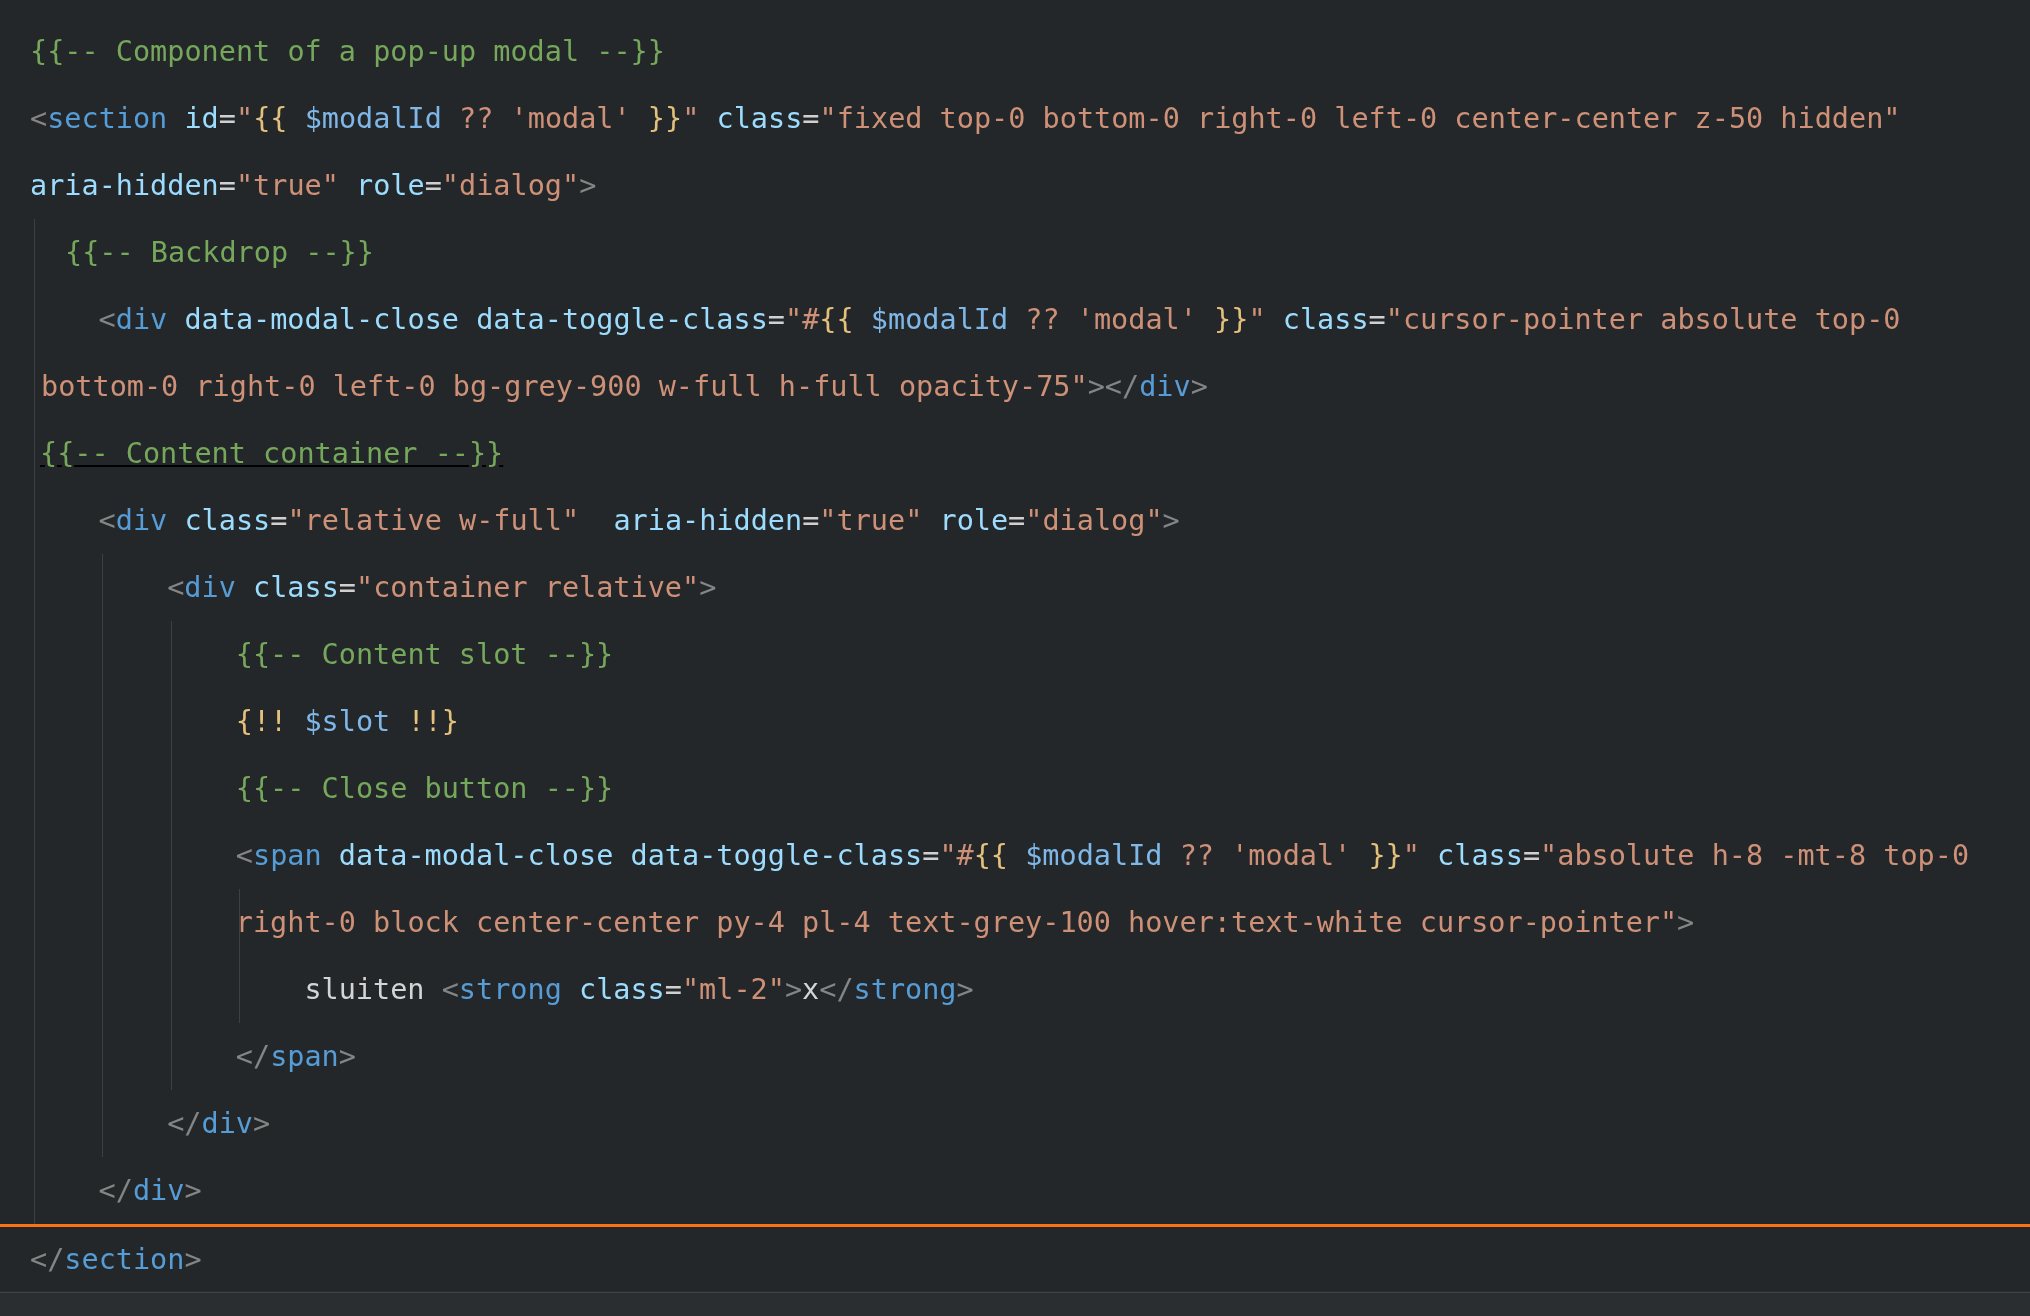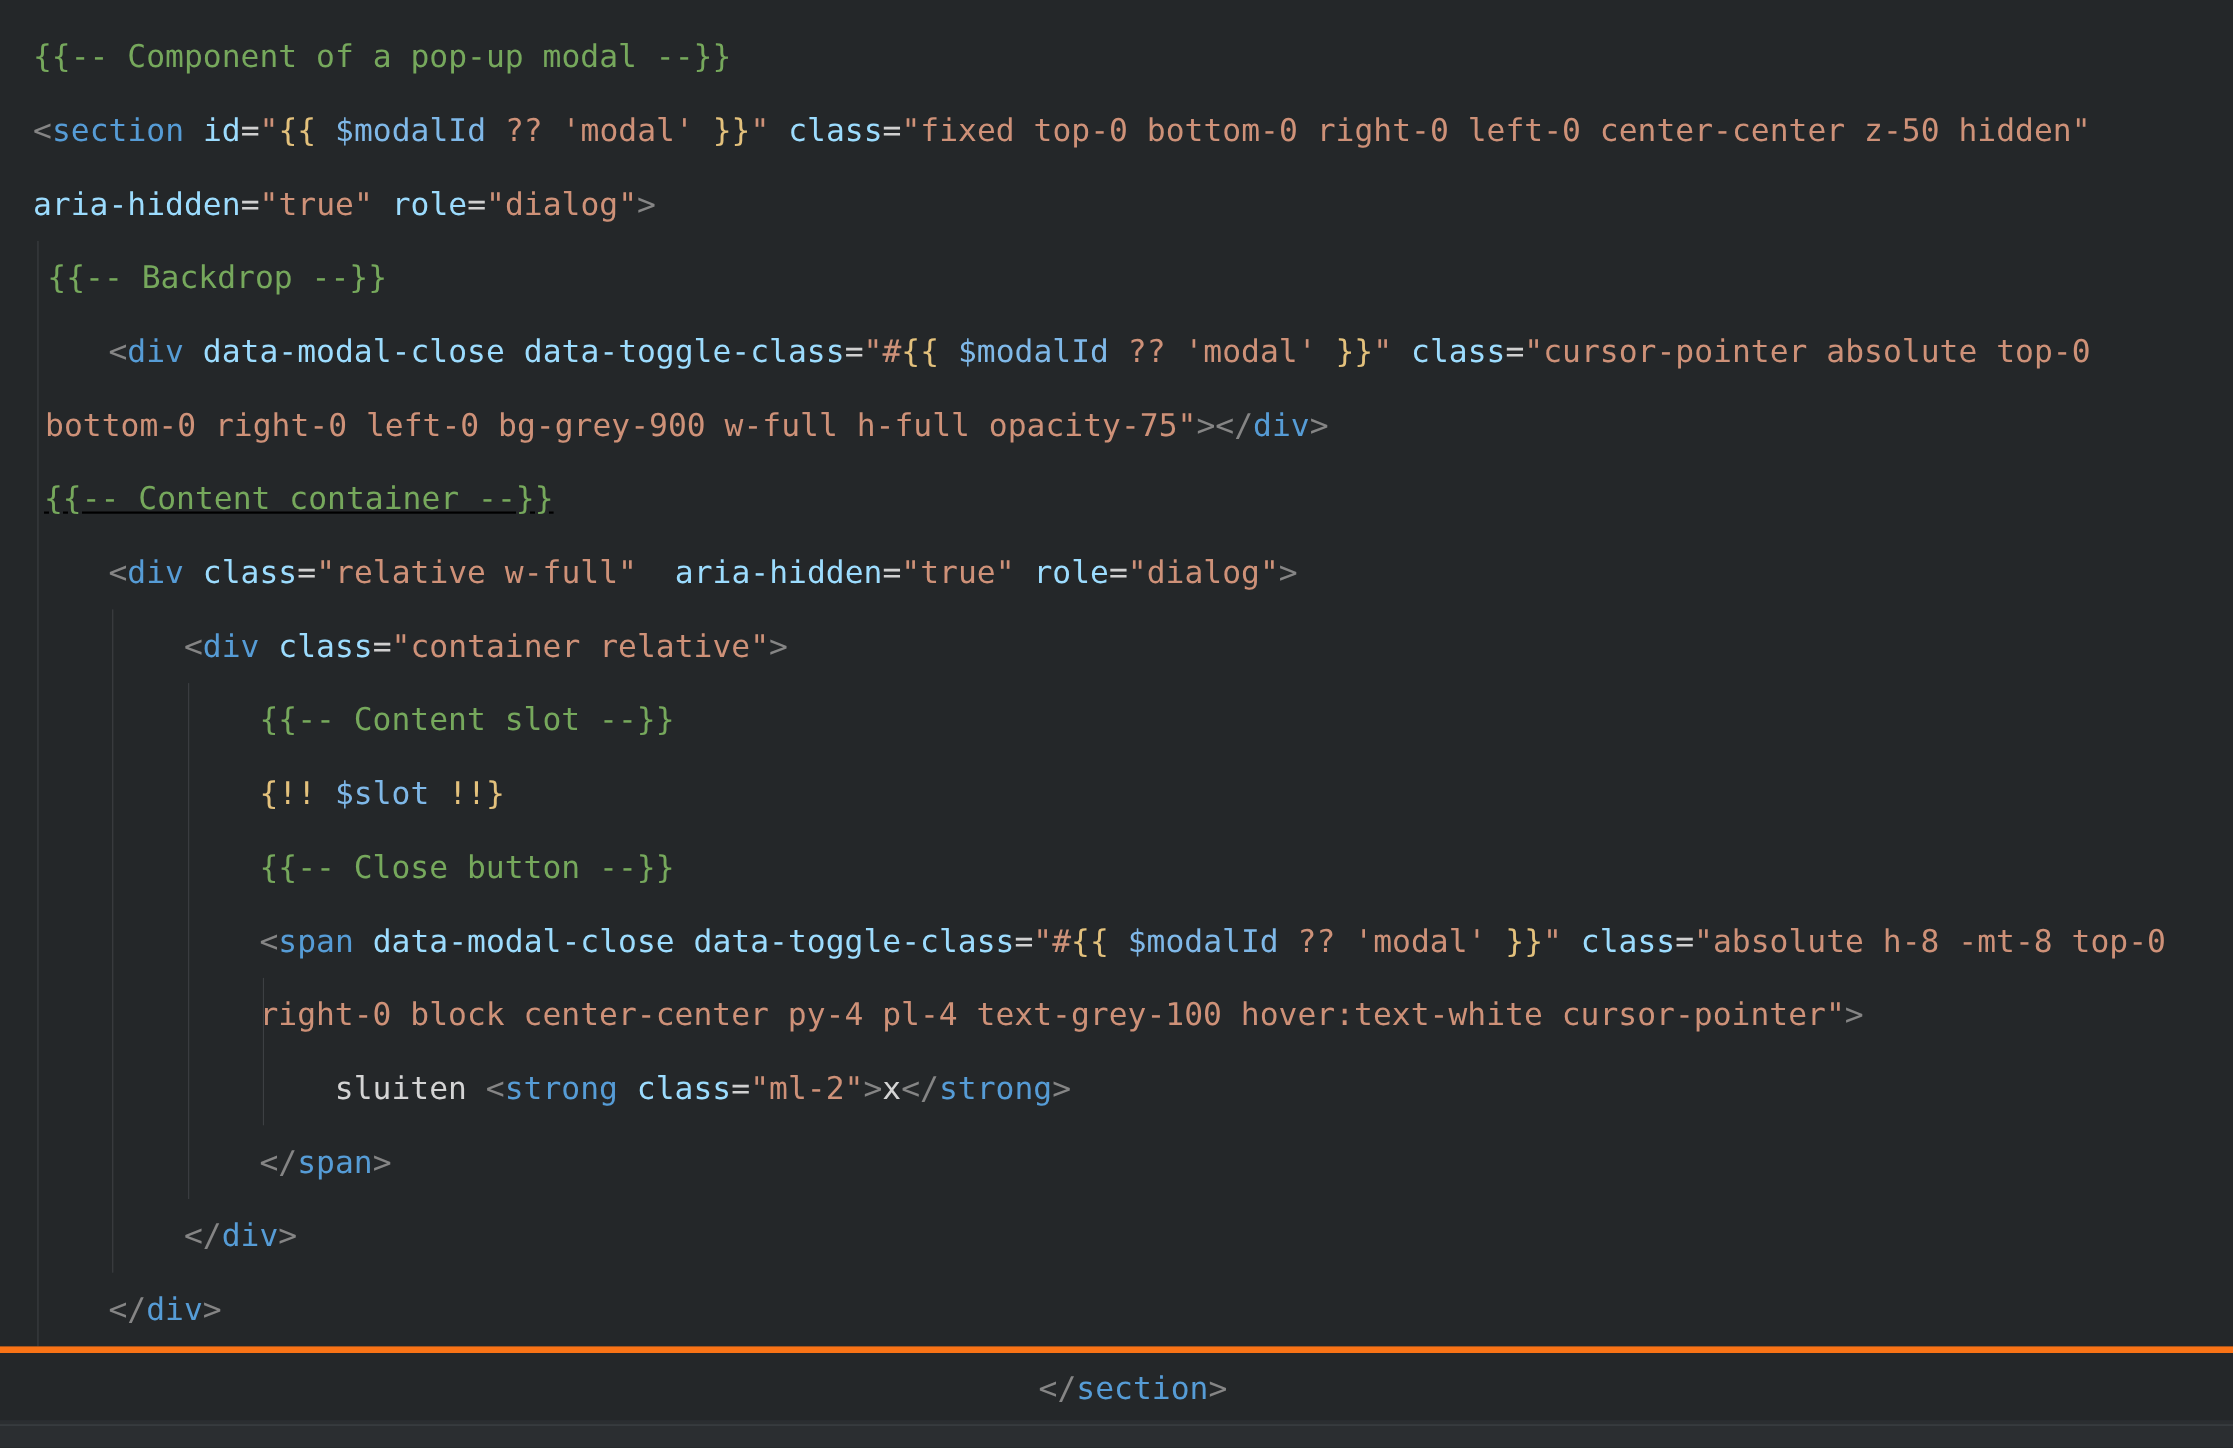--- a/index.html
+++ b/index.html
@@ -16,23 +16,23 @@
     padding-top:18px;
   }
   .line{
     position:relative;
     height:67px;line-height:67px;
     font-size:28.5px;
     white-space:pre;
     z-index:2;
   }
   .line.current{
-    border-top:6px solid #f97316;
+    border-top:3px solid #f97316;
     border-bottom:1px solid #404449;
-    height:65px;line-height:65px;text-align:center;
+    height:65px;line-height:65px;
   }
   .guide{
     position:absolute;width:1px;z-index:1;
     background:#3d4043;
   }
   .bottom-gutter{
     position:absolute;left:0;bottom:0;width:2030px;height:25px;
     background:#2b2e31;
   }
   .tk-tag{color:var(--c-tag,#569CD6);}
@@ -46,21 +46,21 @@
   .tk-cmt{color:var(--c-cmt,#76A85C);}
 </style>
 </head>
 <body>
 
 <div class="editor">
   <div class="code-area">
       <div class="line" style="padding-left: 30px;"><span class="tk-cmt">{{-- Component of a pop-up modal --}}</span></div>
       <div class="line" style="padding-left: 30px;"><span class="tk-punct">&lt;</span><span class="tk-tag">section</span><span class="tk-txt"> </span><span class="tk-attr">id</span><span class="tk-eq">=</span><span class="tk-str">"</span><span class="tk-blade">{{</span><span class="tk-txt"> </span><span class="tk-var">$modalId</span><span class="tk-txt"> </span><span class="tk-str">??</span><span class="tk-txt"> </span><span class="tk-str">'modal'</span><span class="tk-txt"> </span><span class="tk-blade">}}</span><span class="tk-str">"</span><span class="tk-txt"> </span><span class="tk-attr">class</span><span class="tk-eq">=</span><span class="tk-str">"fixed top-0 bottom-0 right-0 left-0 center-center z-50 hidden"</span></div>
       <div class="line" style="padding-left: 30px;"><span class="tk-attr">aria-hidden</span><span class="tk-eq">=</span><span class="tk-str">"true"</span><span class="tk-txt"> </span><span class="tk-attr">role</span><span class="tk-eq">=</span><span class="tk-str">"dialog"</span><span class="tk-punct">&gt;</span></div>
-      <div class="line" style="padding-left: 43px;"><span class="tk-cmt">{{-- Backdrop --}}</span></div>
+      <div class="line" style="padding-left: 65px;"><span class="tk-cmt">{{-- Backdrop --}}</span></div>
       <div class="line" style="padding-left: 98.6px;"><span class="tk-punct">&lt;</span><span class="tk-tag">div</span><span class="tk-txt"> </span><span class="tk-attr">data-modal-close</span><span class="tk-txt"> </span><span class="tk-attr">data-toggle-class</span><span class="tk-eq">=</span><span class="tk-str">"#</span><span class="tk-blade">{{</span><span class="tk-txt"> </span><span class="tk-var">$modalId</span><span class="tk-txt"> </span><span class="tk-str">??</span><span class="tk-txt"> </span><span class="tk-str">'modal'</span><span class="tk-txt"> </span><span class="tk-blade">}}</span><span class="tk-str">"</span><span class="tk-txt"> </span><span class="tk-attr">class</span><span class="tk-eq">=</span><span class="tk-str">"cursor-pointer absolute top-0</span></div>
       <div class="line" style="padding-left: 41px;"><span class="tk-str">bottom-0 right-0 left-0 bg-grey-900 w-full h-full opacity-75"</span><span class="tk-punct">&gt;&lt;/</span><span class="tk-tag">div</span><span class="tk-punct">&gt;</span></div>
       <div class="line" style="padding-left: 40px; text-decoration: underline;"><span class="tk-cmt">{{-- Content container --}}</span></div>
       <div class="line" style="padding-left: 98.6px;"><span class="tk-punct">&lt;</span><span class="tk-tag">div</span><span class="tk-txt"> </span><span class="tk-attr">class</span><span class="tk-eq">=</span><span class="tk-str">"relative w-full"</span><span class="tk-txt">  </span><span class="tk-attr">aria-hidden</span><span class="tk-eq">=</span><span class="tk-str">"true"</span><span class="tk-txt"> </span><span class="tk-attr">role</span><span class="tk-eq">=</span><span class="tk-str">"dialog"</span><span class="tk-punct">&gt;</span></div>
       <div class="line" style="padding-left: 167.2px;"><span class="tk-punct">&lt;</span><span class="tk-tag">div</span><span class="tk-txt"> </span><span class="tk-attr">class</span><span class="tk-eq">=</span><span class="tk-str">"container relative"</span><span class="tk-punct">&gt;</span></div>
       <div class="line" style="padding-left: 235.8px;"><span class="tk-cmt">{{-- Content slot --}}</span></div>
       <div class="line" style="padding-left: 235.8px;"><span class="tk-blade">{!!</span><span class="tk-txt"> </span><span class="tk-var">$slot</span><span class="tk-txt"> </span><span class="tk-blade">!!}</span></div>
       <div class="line" style="padding-left: 235.8px;"><span class="tk-cmt">{{-- Close button --}}</span></div>
       <div class="line" style="padding-left: 235.8px;"><span class="tk-punct">&lt;</span><span class="tk-tag">span</span><span class="tk-txt"> </span><span class="tk-attr">data-modal-close</span><span class="tk-txt"> </span><span class="tk-attr">data-toggle-class</span><span class="tk-eq">=</span><span class="tk-str">"#</span><span class="tk-blade">{{</span><span class="tk-txt"> </span><span class="tk-var">$modalId</span><span class="tk-txt"> </span><span class="tk-str">??</span><span class="tk-txt"> </span><span class="tk-str">'modal'</span><span class="tk-txt"> </span><span class="tk-blade">}}</span><span class="tk-str">"</span><span class="tk-txt"> </span><span class="tk-attr">class</span><span class="tk-eq">=</span><span class="tk-str">"absolute h-8 -mt-8 top-0</span></div>
       <div class="line" style="padding-left: 235.8px;"><span class="tk-str">right-0 block center-center py-4 pl-4 text-grey-100 hover:text-white cursor-pointer"</span><span class="tk-punct">&gt;</span></div>

